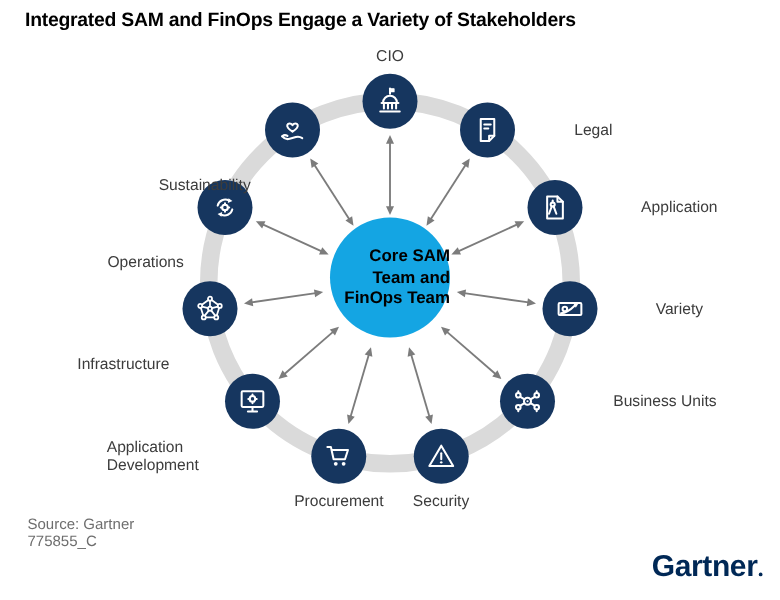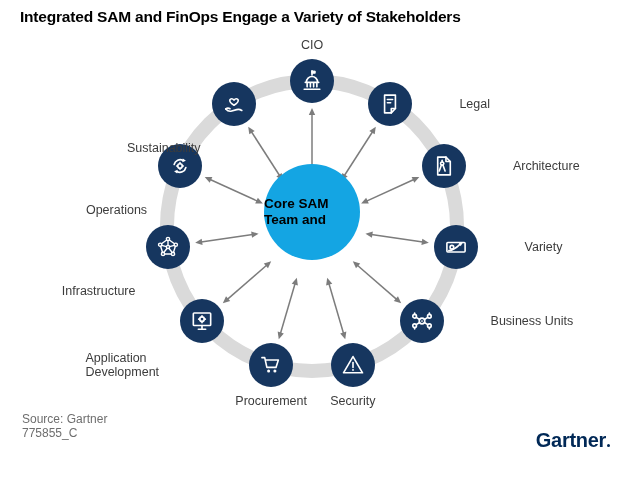--- a/index.html
+++ b/index.html
@@ -7,43 +7,43 @@
     width:624px;height:480px;position:relative;overflow:hidden;
     background:#ffffff;font-family:"Liberation Sans",sans-serif;
     --navy:#16365F;--accent:#14A5E3;
   }
   .title{
     position:absolute;left:20px;top:8px;font-size:15.5px;font-weight:bold;
     color:#000;letter-spacing:-0.2px;white-space:nowrap;
   }
   #connector-layer{position:absolute;left:0;top:0;z-index:1;}
   #center-circle{
-    position:absolute;left:264px;top:164px;width:96px;height:96px;border-radius:50%;
+    position:absolute;left:264px;top:174px;width:96px;height:96px;border-radius:50%;
     background:var(--accent);z-index:2;display:flex;flex-direction:column;
-    align-items:flex-start;justify-content:center;text-align:center;
+    align-items:flex-end;justify-content:center;text-align:center;
     font-weight:bold;font-size:13.5px;line-height:1.22;color:#000;
   }
   .node{position:absolute;width:0;height:0;z-index:3;}
   .node-circle{
     position:absolute;left:-22px;top:-22px;width:44px;height:44px;border-radius:50%;
     background:var(--navy);display:flex;align-items:center;justify-content:center;
   }
   .node-label{
     position:absolute;font-size:12.5px;color:#3c3c3c;white-space:nowrap;line-height:1.15;
   }
   .pos-top   .node-label{bottom:29px;left:0;transform:translateX(-50%);text-align:left;}
   .pos-right .node-label{left:33px;top:0;transform:translateY(-50%);margin-left:36px;}
   .pos-bottom .node-label{top:29px;left:0;transform:translateX(-50%);text-align:left;}
   .pos-left  .node-label{right:33px;top:0;transform:translateY(-50%);text-align:right;margin-top:44px;}
   .pos-left.wrap .node-label{white-space:normal;width:84px;text-align:left;}
   .footer-note{
     position:absolute;left:22px;top:412px;font-size:12px;color:#6e6e6e;line-height:14px;
   }
   .gartner-logo{
-    position:absolute;right:14px;bottom:28px;font-size:20px;font-weight:bold;
+    position:absolute;right:14px;bottom:12px;font-size:24px;font-weight:bold;
     color:#002856;letter-spacing:-0.3px;
   }
   .logo-dot{
     display:inline-block;width:3px;height:3px;border-radius:50%;
     background:#002856;margin-left:1px;vertical-align:baseline;
   }
   .icon{display:block;}
 </style>
 </head>
 <body style="--navy: #16365F; --accent: #14A5E3;">
@@ -105,20 +105,21 @@
     <g>
       <line x1="279.5615509526641" y1="175.52478803012914" x2="251.44822844497298" y2="131.77960432290774" stroke="#7C7C7C" stroke-width="1.5"></line>
       <polygon points="282.8053958573977,180.57230922711625 281.7129214402683,172.95348388144006 276.3288988301487,176.4135851131559" fill="#7C7C7C"></polygon>
       <polygon points="248.2043835402394,126.73208312592067 254.68088056748837,130.890807239881 249.29685795736884,134.35090847159685" fill="#7C7C7C"></polygon>
     </g>
   </svg>
 
 <div id="center-circle" style="background: rgb(20, 165, 227);">
   <div>Core SAM</div>
   <div>Team and</div>
+  <div>FinOps Team</div>
 </div>
 
 <div class="node pos-top" style="left: 312px; top: 81px;">
   <div class="node-circle">
     <svg class="icon" viewBox="0 0 24 24" width="26" height="26">
       <g fill="none" stroke="#fff" stroke-width="1.5" stroke-linecap="round" stroke-linejoin="round">
         <path d="M12 6.4 V2.6"></path>
           <path d="M12 2.8 h3 v2.1 h-3 z" fill="#fff" stroke-width="0.8"></path>
         <path d="M6.9 13 A5.1 5.1 0 0 1 17.1 13"></path>
           <path d="M5.8 13.3 H18.2"></path>
@@ -148,21 +149,21 @@
     <svg class="icon" viewBox="0 0 24 24" width="26" height="26">
       <g fill="none" stroke="#fff" stroke-width="1.5" stroke-linecap="round" stroke-linejoin="round">
         <path d="M6.2 3.8 h7.6 l4 4 v12.4 H6.2 z"></path>
         <path d="M13.8 3.8 v4 h4"></path>
         <circle cx="10.3" cy="9.8" r="1.5"></circle>
         <path d="M10.3 8.3 v-1.5"></path>
         <path d="M9.6 11.1 L7.6 16.6 M11 11.1 L13 16.6"></path>
       </g>
     </svg>
   </div>
-  <div class="node-label">Architecture</div>
+  <div class="node-label">Application</div>
 </div>
 
 <div class="node pos-right" style="left: 455.524px; top: 246.636px;">
   <div class="node-circle">
     <svg class="icon" viewBox="0 0 24 24" width="26" height="26">
       <g fill="none" stroke="#fff" stroke-width="1.5" stroke-linecap="round" stroke-linejoin="round">
         <rect x="3.6" y="7.8" width="16.8" height="8.8" rx="0.8"></rect>
         <circle cx="8.2" cy="12.2" r="1.7"></circle>
         <path d="M5.4 15.4 C9.4 15 12.8 12.4 15.6 9.6"></path>
         <path d="M14.6 8.3 L18.1 8.3 L16.3 11.2 z" fill="#fff" stroke="none"></path>

